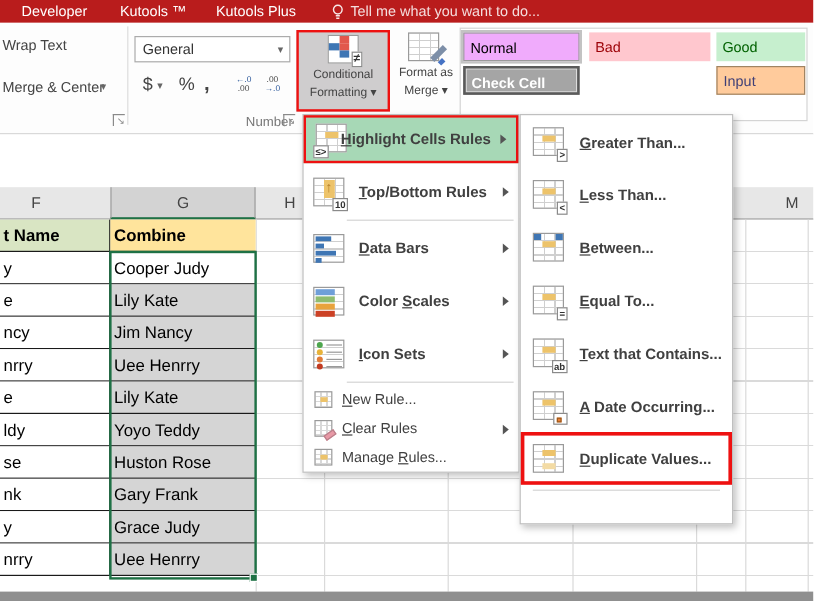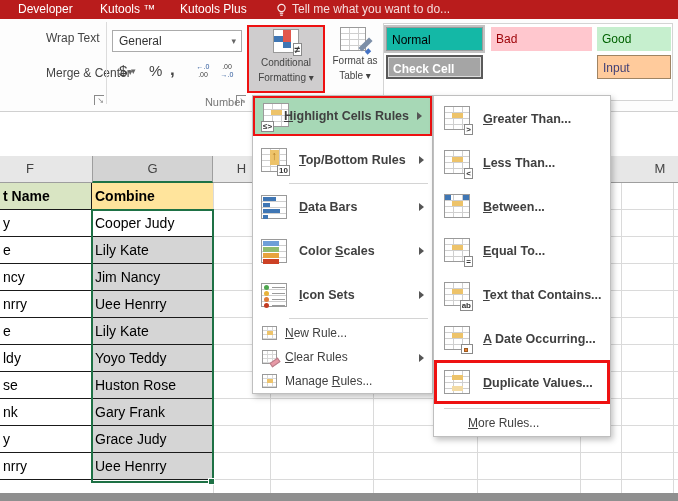--- a/index.html
+++ b/index.html
@@ -10,41 +10,41 @@
   u{text-decoration:underline;}
 
   
   .topbar{position:absolute;left:0;top:0;width:678px;height:19px;background:#b91c1c;}
   .tab{position:absolute;top:0;height:19px;line-height:19px;font-size:12px;color:#fff;cursor:default;}
   .tellme{position:absolute;top:0;height:19px;line-height:19px;font-size:12px;color:rgba(255,255,255,.85);}
   .bulb{position:absolute;top:3px;}
 
   
   .ribbon{position:absolute;left:0;top:19px;width:678px;height:93px;background:#fdfdfd;border-bottom:1px solid #d0d0d0;}
-  .rlabel{position:absolute;font-size:12px;color:#444;white-space:nowrap;margin-left:44px;}
+  .rlabel{position:absolute;font-size:12px;color:#444;white-space:nowrap;}
   .vsep{position:absolute;width:1px;background:#dcdcdc;}
   .combo{position:absolute;left:112px;top:11px;width:130px;height:22px;background:#fff;border:1px solid #ababab;}
   .combo .val{position:absolute;left:6px;top:0;line-height:20px;font-size:12px;color:#333;}
   .combo .arr{position:absolute;right:5px;top:0;line-height:20px;font-size:9px;color:#666;}
   .grouplabel{position:absolute;left:112px;top:77px;width:132px;text-align:right;font-size:11px;color:#767676;}
   .dlg{position:absolute;width:10px;height:10px;border-left:1px solid #8a8a8a;border-top:1px solid #8a8a8a;
        color:#8a8a8a;font-size:8px;line-height:10px;text-align:right;}
   .numbtn{position:absolute;font-size:15px;color:#444;}
   .decbtn{position:absolute;width:22px;height:20px;font-size:7px;line-height:8px;color:#444;text-align:center;}
   .decbtn .blue{color:#2b579a;}
 
   
   .cfbtn{position:absolute;left:247px;top:6px;width:78px;height:68px;background:#cfcdce;border:2px solid #ee1111;}
   .fatbtn{position:absolute;left:327px;top:8px;width:56px;height:64px;}
   .btn2line{position:absolute;left:0;width:100%;text-align:center;font-size:10px;color:#444;white-space:nowrap;}
 
   
   .gallery{position:absolute;left:383px;top:4px;width:290px;height:78px;background:#fff;border:1px solid #d4d4d4;}
   .stylecell{position:absolute;height:24px;line-height:24px;font-size:12px;padding-left:5px;overflow:hidden;white-space:nowrap;}
-  .st-normal{border:1px solid #9a9a9a;outline:2px solid #c3c3c3;background:#14b8a6;color:#000;}
+  .st-normal{border:1px solid #9a9a9a;outline:2px solid #c3c3c3;background:#f0abfc;color:#000;}
   .st-bad{background:#ffc7ce;color:#9c0006;}
   .st-good{background:#c6efce;color:#006100;}
   .st-check{background:#a5a5a5;color:#fff;font-weight:bold;border:2px solid #5a5a5a;box-shadow:inset 0 0 0 1px #dcdcdc;}
   .st-expl{background:#fff;color:#808080;font-style:italic;}
   .st-input{background:#ffcb9c;color:#3f3f76;border:1px solid #a08463;}
 
   
   .sheet{position:absolute;left:0;top:112px;width:678px;height:381px;background:#fff;}
   .colheads{position:absolute;left:0;top:44px;width:678px;height:27px;background:#e7e7e7;border-bottom:1px solid #9e9e9e;}
   .colhead{position:absolute;top:0;height:26px;line-height:26px;text-align:center;font-size:13px;color:#444;}
@@ -158,21 +158,21 @@
       <span class="btn2line" style="top:30px">Conditional</span>
       <span class="btn2line" style="top:45px"><span>Formatting</span> ▾</span>
     </div>
 
     <div class="fatbtn">
       <span class="gicon" style="left:13px;top:0">
         <i class="brush"></i>
           <i class="brushtip"></i>
       </span>
       <span class="btn2line" style="top:28px">Format as</span>
-      <span class="btn2line" style="top:43px"><span>Table</span> ▾</span>
+      <span class="btn2line" style="top:43px"><span>Merge</span> ▾</span>
     </div>
 
     <div class="gallery">
       <div class="stylecell st-normal" style="left:2px;top:3px;width:97px">Normal</div>
       <div class="stylecell st-bad" style="left:107px;top:3px;width:101px">Bad</div>
       <div class="stylecell st-good" style="left:213px;top:3px;width:74px">Good</div>
       <div class="stylecell st-check" style="left:2px;top:31px;width:97px">Check Cell</div>
       <div class="stylecell st-input" style="left:213px;top:31px;width:74px">Input</div>
     </div>
   </div>
@@ -368,18 +368,15 @@
       <span class="gicon" style="left:10px;top:8px">
         <i class="oc" style="left:7px;top:4px;width:11px;height:5px"></i>
         <i class="oc2" style="left:7px;top:15px;width:11px;height:5px"></i>
       </span>
       <span class="lbl" style="left:49px;line-height:43px"><u>D</u>uplicate Values...</span>
     </div>
     <div class="dupbox"></div>
 
     <div class="msep" style="top:312px;left:10px;right:10px"></div>
 
-    <div class="mi small" style="top:315px;height:24px">
-      <span class="lbl" style="left:34px;line-height:24px"><u>M</u>ore Rules...</span>
-    </div>
   </div>
 
 </div>
 
 </body></html>

